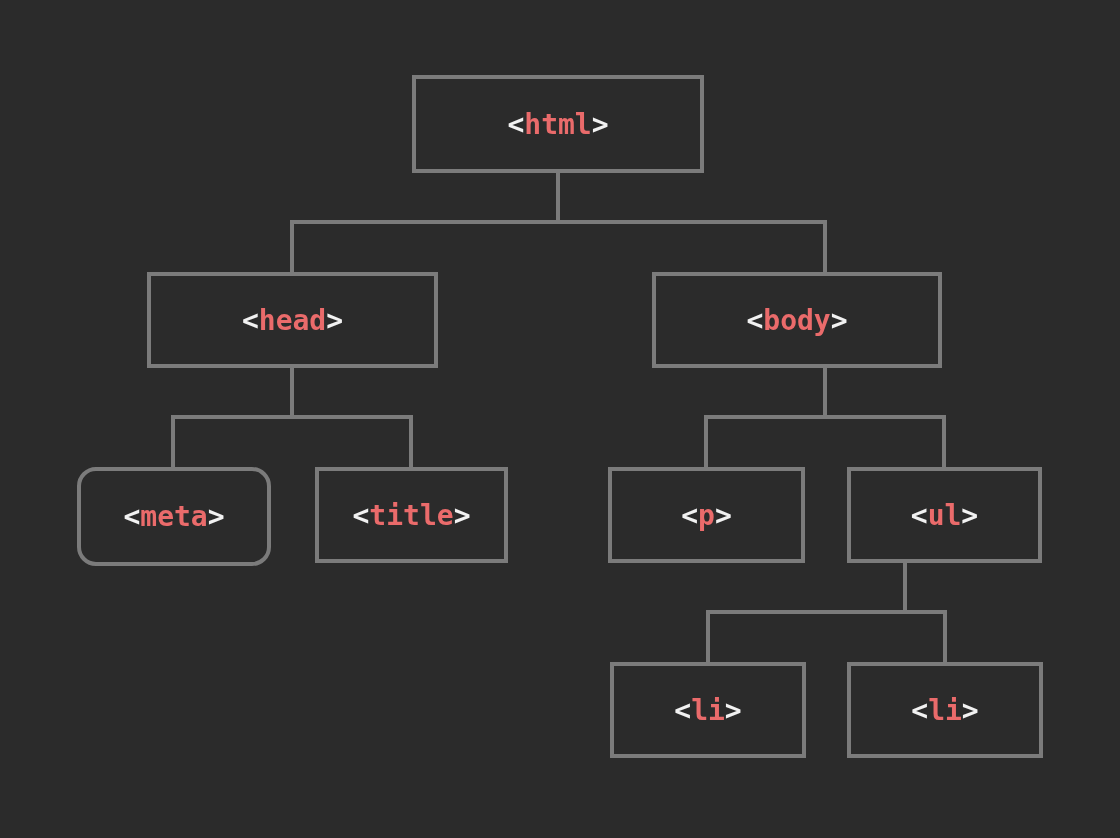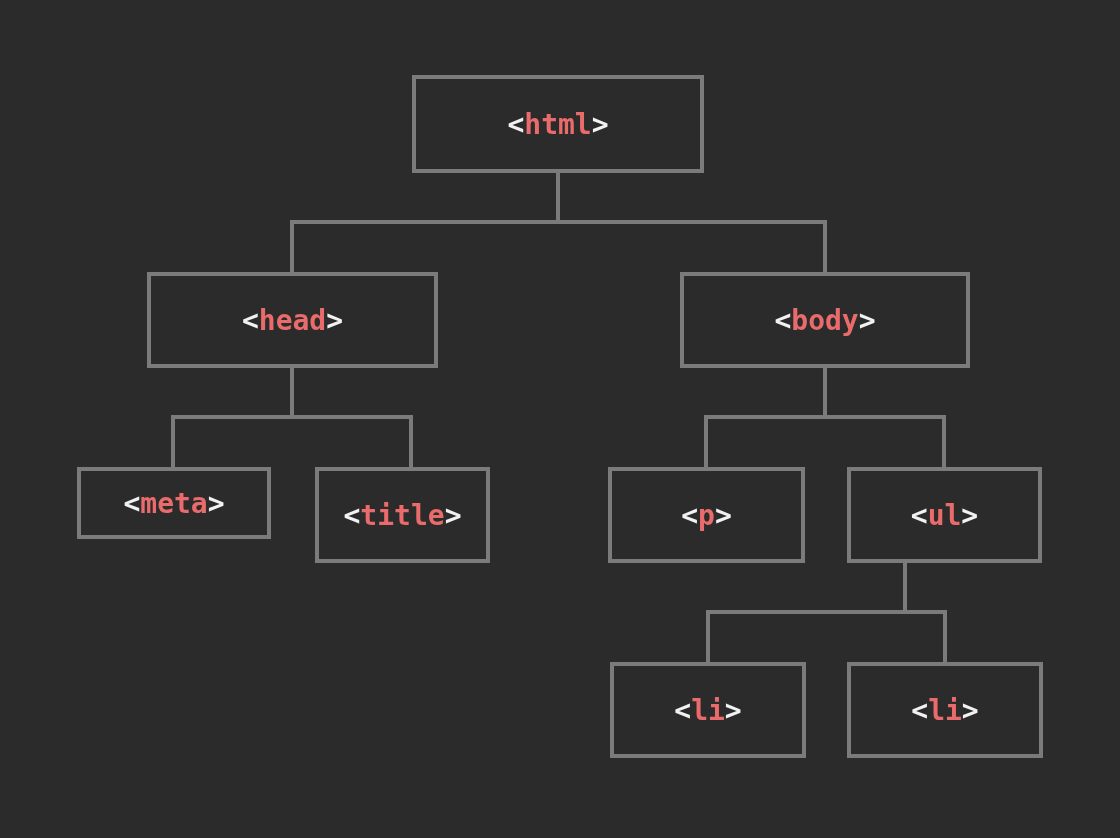--- a/index.html
+++ b/index.html
@@ -45,23 +45,23 @@
     letter-spacing: 0px;
     white-space: nowrap;
     color: var(--bracket-color);
   }
   .bracket { color: var(--bracket-color); }
   .tag { color: var(--tag-color); }
 
   
   .n-html  { left: 412px; top:  75px; width: 292px; height: 98px; }
   .n-head  { left: 147px; top: 272px; width: 291px; height: 96px; }
-  .n-body  { left: 680px; top: 272px; width: 290px; height: 96px; }
-  .n-meta  { left:  77px; top: 467px; width: 194px; height: 72px; }
-  .n-title { left: 315px; top: 467px; width: 175px; height: 96px; }
+  .n-body  { left: 652px; top: 272px; width: 290px; height: 96px; }
+  .n-meta  { left:  77px; top: 467px; width: 194px; height: 99px; border-radius: 19px; }
+  .n-title { left: 315px; top: 467px; width: 193px; height: 96px; }
   .n-p     { left: 608px; top: 467px; width: 197px; height: 96px; }
   .n-ul    { left: 847px; top: 467px; width: 195px; height: 96px; align-items: center; }
   .n-li1   { left: 610px; top: 662px; width: 196px; height: 96px; }
   .n-li2   { left: 847px; top: 662px; width: 196px; height: 96px; }
 </style>
 </head>
 <body>
 
 <div class="stage">
 

